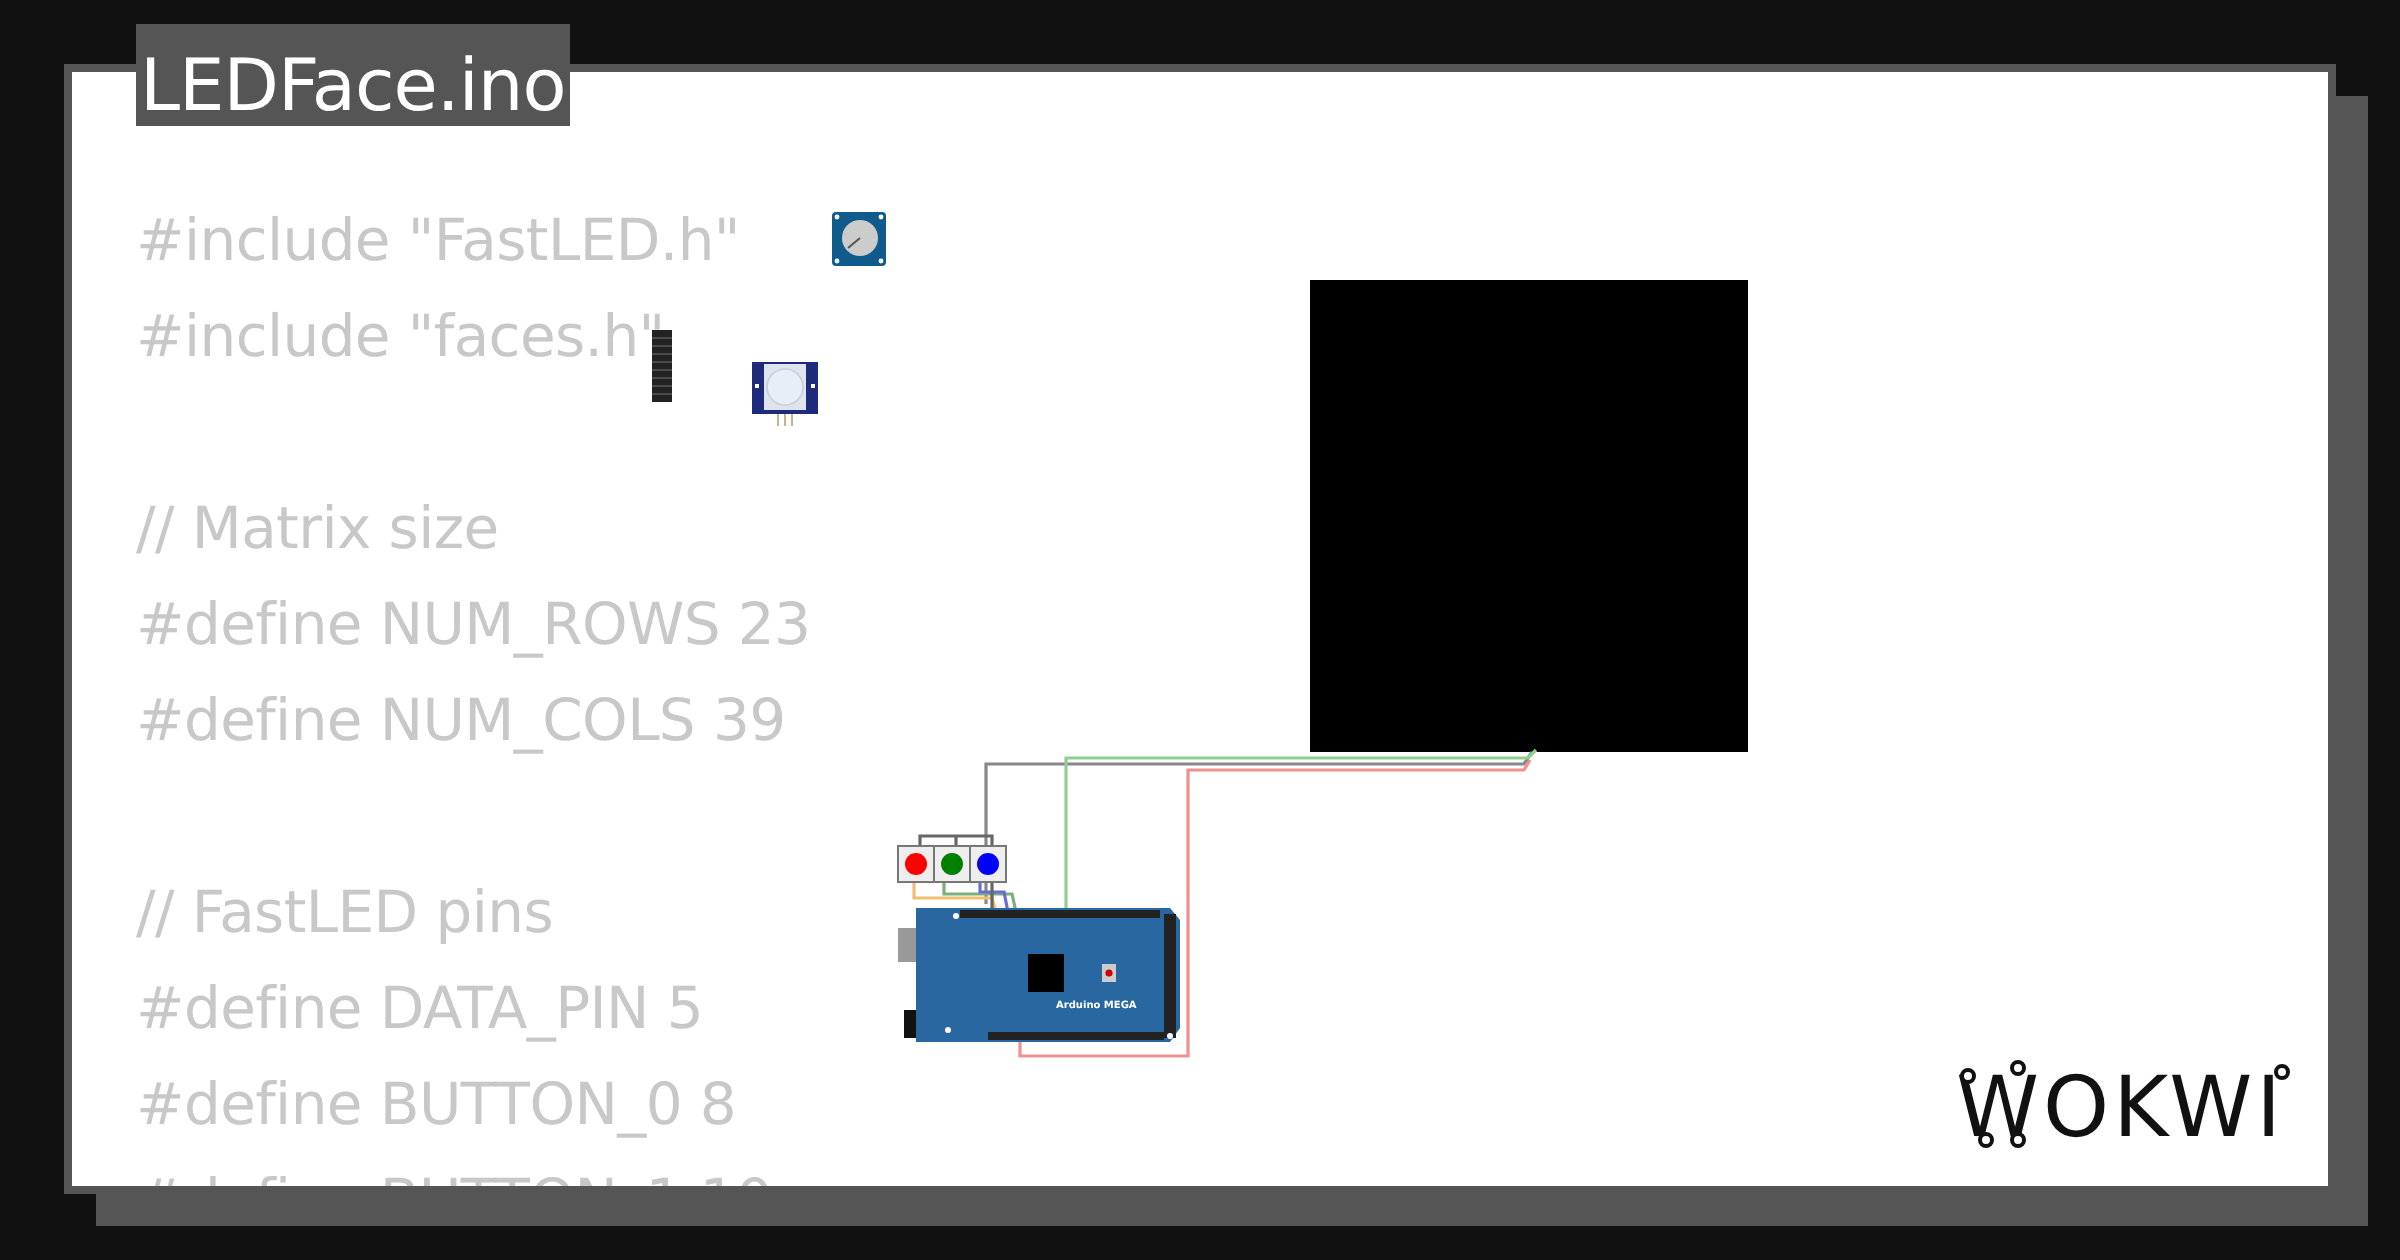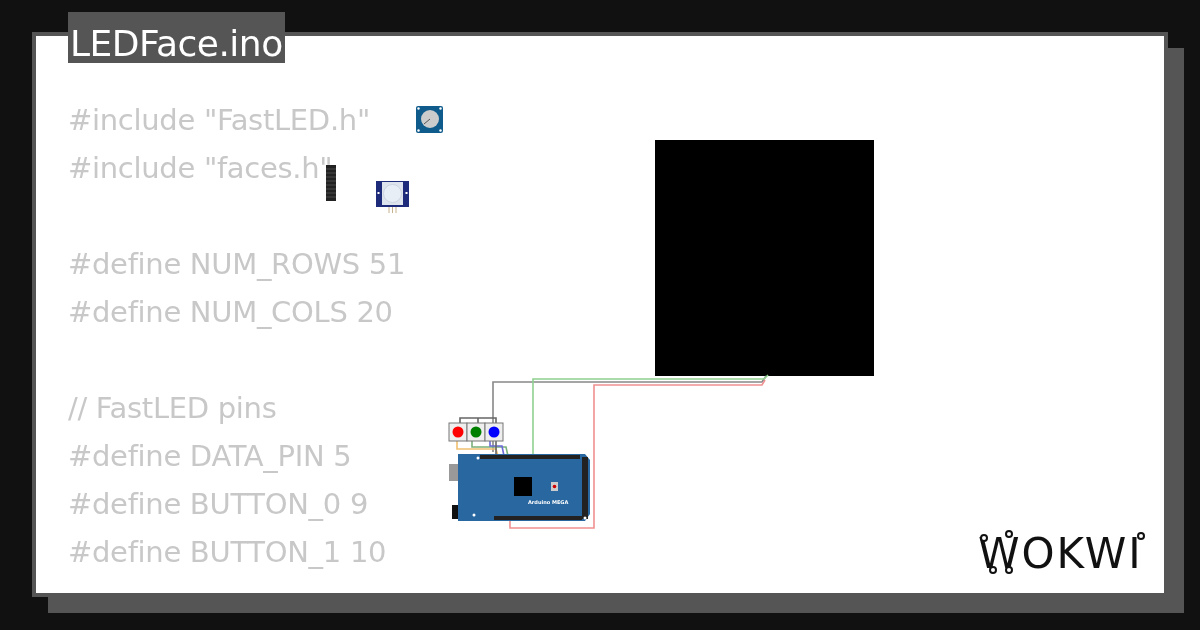--- a/index.html
+++ b/index.html
@@ -42,26 +42,27 @@
 </style>
 </head>
 <body>
 
 <div class="shadow"></div>
 <div class="card">
   <div class="code">
     <div class="line">#include "FastLED.h"</div>
     <div class="line">#include "faces.h"</div>
     <div class="line"></div>
-    <div class="line">#define NUM_ROWS 51</div>
-    <div class="line">#define NUM_COLS 20</div>
+    <div class="line">// Matrix size</div>
+    <div class="line">#define NUM_ROWS 23</div>
+    <div class="line">#define NUM_COLS 39</div>
     <div class="line"></div>
     <div class="line">// FastLED pins</div>
     <div class="line">#define DATA_PIN 5</div>
-    <div class="line">#define BUTTON_0 9</div>
+    <div class="line">#define BUTTON_0 8</div>
     <div class="line">#define BUTTON_1 10</div>
   </div>
 </div>
 
 <div class="tab">LEDFace.ino</div>
 
 <svg class="diagram" width="1200" height="630" viewBox="0 0 1200 630">
 
   <rect x="655" y="140" width="219" height="236" fill="#000000"></rect>
 

